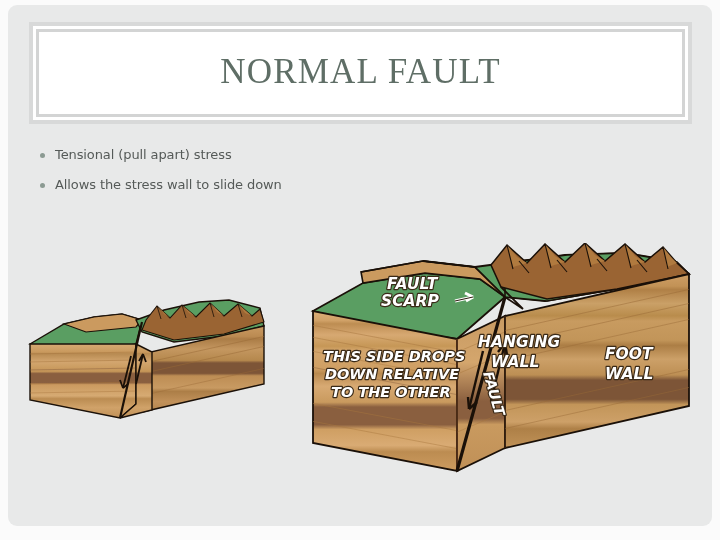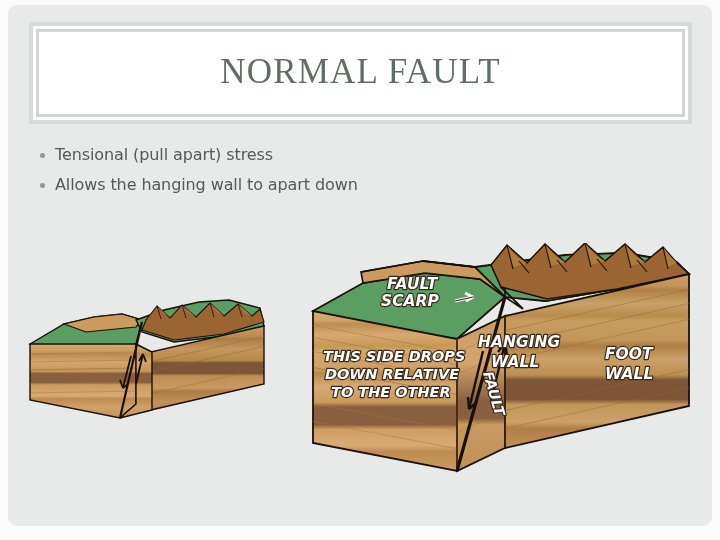--- a/index.html
+++ b/index.html
@@ -77,21 +77,21 @@
     width: 5px;
     height: 5px;
     border-radius: 50%;
     background: #8b9a92;
     margin-top: 12px;
     margin-right: 10px;
     flex: 0 0 auto;
   }
   .bullet-label {
     font-family: "DejaVu Sans", sans-serif;
-    font-size: 16px;
+    font-size: 13px;
     color: #555a58;
     line-height: 27px;
     letter-spacing: -0.1px;
   }
 
   
   .diagram {
     position: absolute;
   }
   #diagram-small { left: 24px; top: 292px; }
@@ -118,21 +118,21 @@
     <div id="title-text">NORMAL FAULT</div>
   </div>
 
   <div id="bullet-list">
     <div class="bullet-row">
       <span class="bullet-dot"></span>
       <span class="bullet-label">Tensional (pull apart) stress</span>
     </div>
     <div class="bullet-row">
       <span class="bullet-dot"></span>
-      <span class="bullet-label">Allows the hanging wall to apart down</span>
+      <span class="bullet-label">Allows the stress wall to slide down</span>
     </div>
   </div>
 
   <div class="diagram" id="diagram-small">
     <svg width="260" height="135" viewBox="0 0 260 135">
       <defs>
 
         <linearGradient id="sStrataF" x1="0" y1="0" x2="0" y2="1">
           <stop offset="0.00" stop-color="#d6aa73"></stop>
           <stop offset="0.11" stop-color="#c9995d"></stop>

